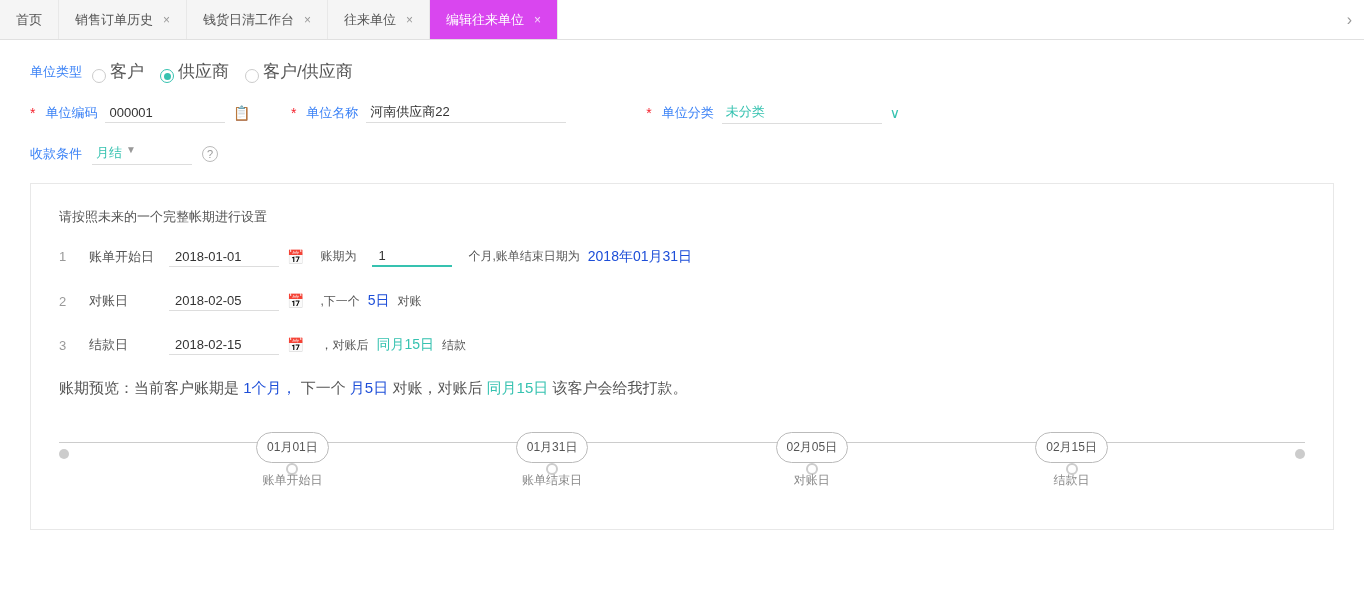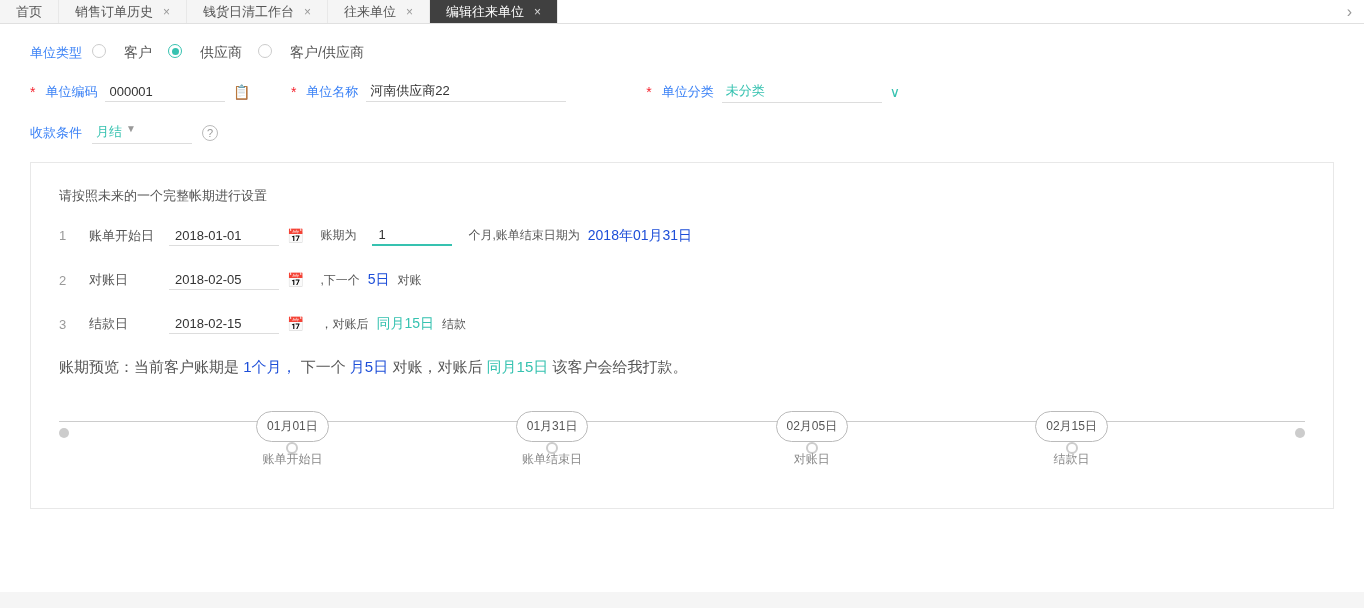--- a/index.html
+++ b/index.html
@@ -4,37 +4,37 @@
   <style>
     * { box-sizing: border-box; margin: 0; padding: 0; }
     body { font-family: "Microsoft YaHei", "PingFang SC", sans-serif; font-size: 14px; background: #f5f5f5; color: #333; }
 
     
     .tab-bar {
       display: flex;
       align-items: stretch;
       background: #fff;
       border-bottom: 1px solid #e0e0e0;
-      height: 24px;
+      height: 40px;
     }
     .tab-item {
       display: flex;
       align-items: center;
       padding: 0 16px;
       cursor: pointer;
       font-size: 13px;
       color: #555;
       border-right: 1px solid #e8e8e8;
       gap: 6px;
       white-space: nowrap;
       background: #f5f5f5;
     }
     .tab-item:first-child { background: #f5f5f5; }
     .tab-item.active {
-      background: #404040;
+      background: #d946ef;
       color: #fff;
     }
     .tab-close {
       font-size: 12px;
       color: #999;
       cursor: pointer;
       margin-left: 4px;
     }
     .tab-item.active .tab-close { color: rgba(255,255,255,0.8); }
     .tab-expand-btn {
@@ -70,24 +70,24 @@
       color: #f5222d;
       margin-right: 2px;
     }
     .radio-group {
       display: flex;
       align-items: center;
       gap: 16px;
     }
     .radio-item {
       display: flex;
-      align-items: flex-start;
-      gap: 18px;
-      cursor: pointer;
-      font-size: 14px;
+      align-items: flex-end;
+      gap: 4px;
+      cursor: pointer;
+      font-size: 17px;
       color: #555;
     }
     .radio-circle {
       width: 14px;
       height: 14px;
       border-radius: 50%;
       border: 1.5px solid #ccc;
       display: flex;
       align-items: center;
       justify-content: center;

